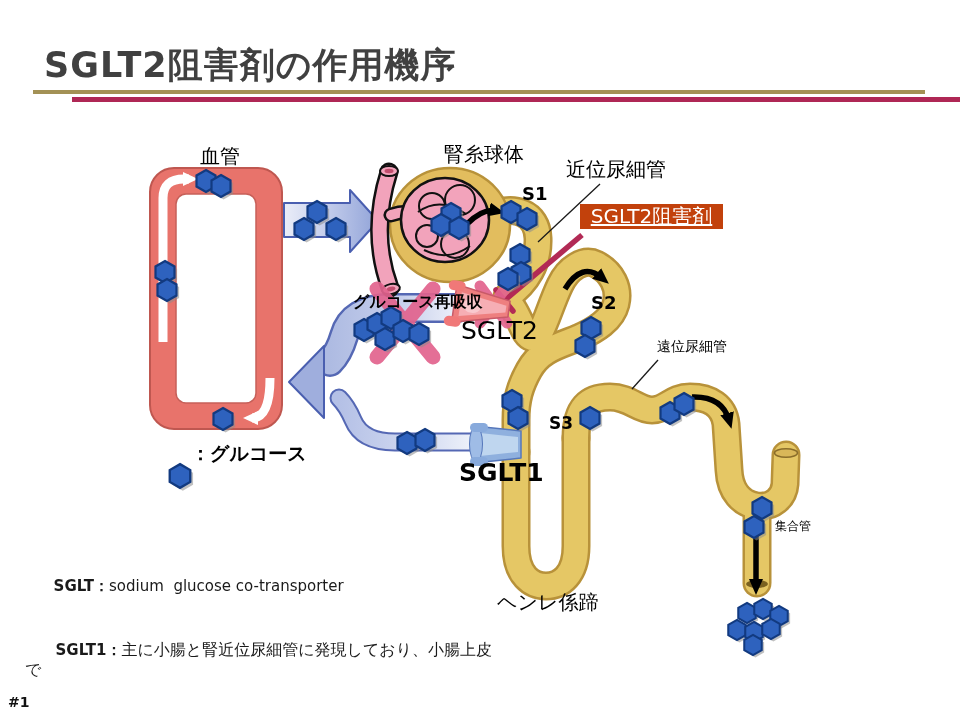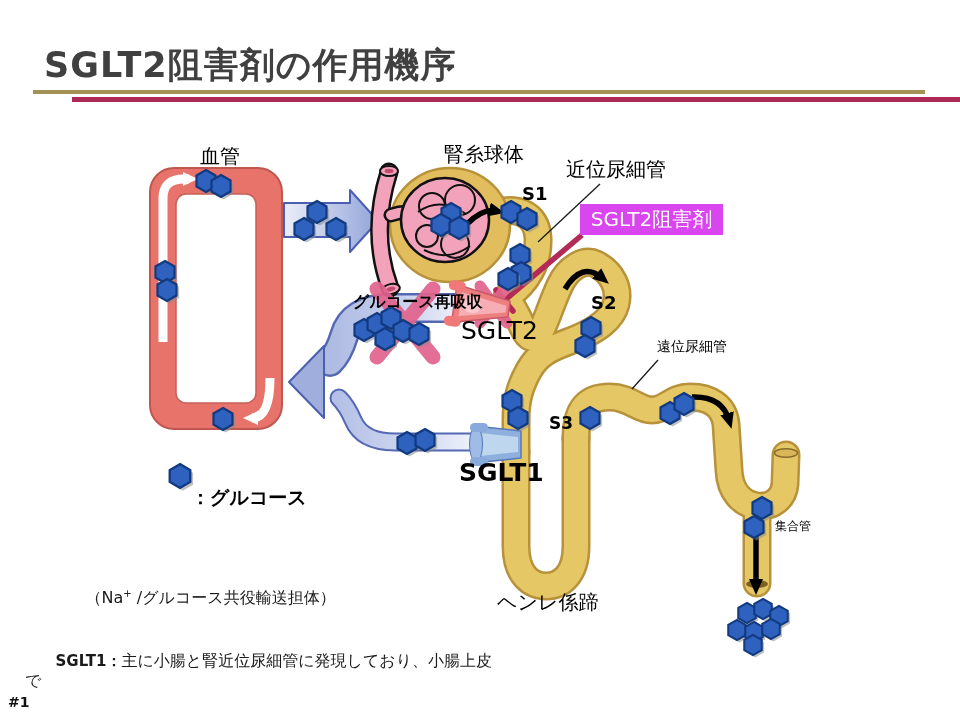--- a/index.html
+++ b/index.html
@@ -6,22 +6,22 @@
   .slide{position:relative;width:960px;height:720px;background:#fff;overflow:hidden;
          font-family:"DejaVu Sans","Liberation Sans",sans-serif;}
   .title{position:absolute;left:44px;top:42px;font-size:35px;font-weight:bold;color:#404040;
          letter-spacing:1px;white-space:nowrap;}
   .rule-gold{position:absolute;left:33px;top:90px;width:892px;height:4px;background:#A39155;}
   .rule-crimson{position:absolute;left:72px;top:97px;width:888px;height:5px;background:#AF2755;}
   svg.diagram{position:absolute;left:0;top:0;}
   .lbl{position:absolute;color:#000;white-space:nowrap;line-height:1.05;}
   .jp{font-weight:500;}
   .seg{font-weight:bold;margin-left:20px;}
-  .badge{position:absolute;left:580px;top:204px;width:143px;height:31px;background:#d946ef;
-         color:#fff;font-size:20px;font-weight:500;display:flex;align-items:center;justify-content:center;}
+  .badge{position:absolute;left:580px;top:204px;width:143px;height:25px;background:#c2410c;
+         color:#fff;font-size:20px;font-weight:500;display:flex;align-items:center;justify-content:center;text-decoration:underline;}
   .footnotes{position:absolute;left:25px;top:558px;width:470px;color:#1a1a1a;}
   .fn-line{font-size:16px;line-height:19px;white-space:pre-wrap;}
   .fn-en{font-size:15px;}
   .fn-ind1{padding-left:30px;margin-top:7px;}
   .fn-l3{margin-top:6px;}
   .fn-line b{font-size:15px;}
   sup{font-size:10px;}
   .pagenum{position:absolute;left:8px;top:694px;font-size:14px;font-weight:bold;color:#111;}
 </style>
 </head>
@@ -218,25 +218,25 @@
   <div class="badge">SGLT2阻害剤</div>
   <div class="lbl" style="left:353px;top:294px;font-size:16px;font-weight:600;">グルコース再吸収</div>
   <div class="lbl seg" style="left:502px;top:185px;font-size:18px;">S1</div>
   <div class="lbl seg" style="left:571px;top:294px;font-size:18px;">S2</div>
   <div class="lbl seg" style="left:529px;top:415px;font-size:17px;">S3</div>
   <div class="lbl" style="left:461px;top:318px;font-size:25px;font-weight:normal;">SGLT2</div>
   <div class="lbl" style="left:459px;top:460px;font-size:25px;font-weight:bold;">SGLT1</div>
   <div class="lbl jp" style="left:657px;top:339px;font-size:14px;">遠位尿細管</div>
   <div class="lbl jp" style="left:497px;top:592px;font-size:20px;">ヘンレ係蹄</div>
   <div class="lbl jp" style="left:775px;top:521px;font-size:12px;font-family:Liberation Mono, monospace;">集合管</div>
-  <div class="lbl" style="left:191px;top:488px;font-size:19px;font-weight:600;">：グルコース</div>
+  <div class="lbl" style="left:191px;top:444px;font-size:19px;font-weight:600;">：グルコース</div>
 
   <div class="footnotes">
-    <div class="fn-line fn-ind1">
-      <span>（Na</span><sup>+</sup><span> /グルコース共役輸送担体）</span>
+    <div class="fn-line fn-en">
+      <b>SGLT：</b><span>sodium  glucose co-transporter</span>
     </div>
     <div class="fn-line fn-l3">
       <b>SGLT1：</b><span>主に小腸と腎近位尿細管に発現しており、小腸上皮で</span>
     </div>
 
   </div>
 
   <div class="pagenum">#1</div>
 </div>
 

